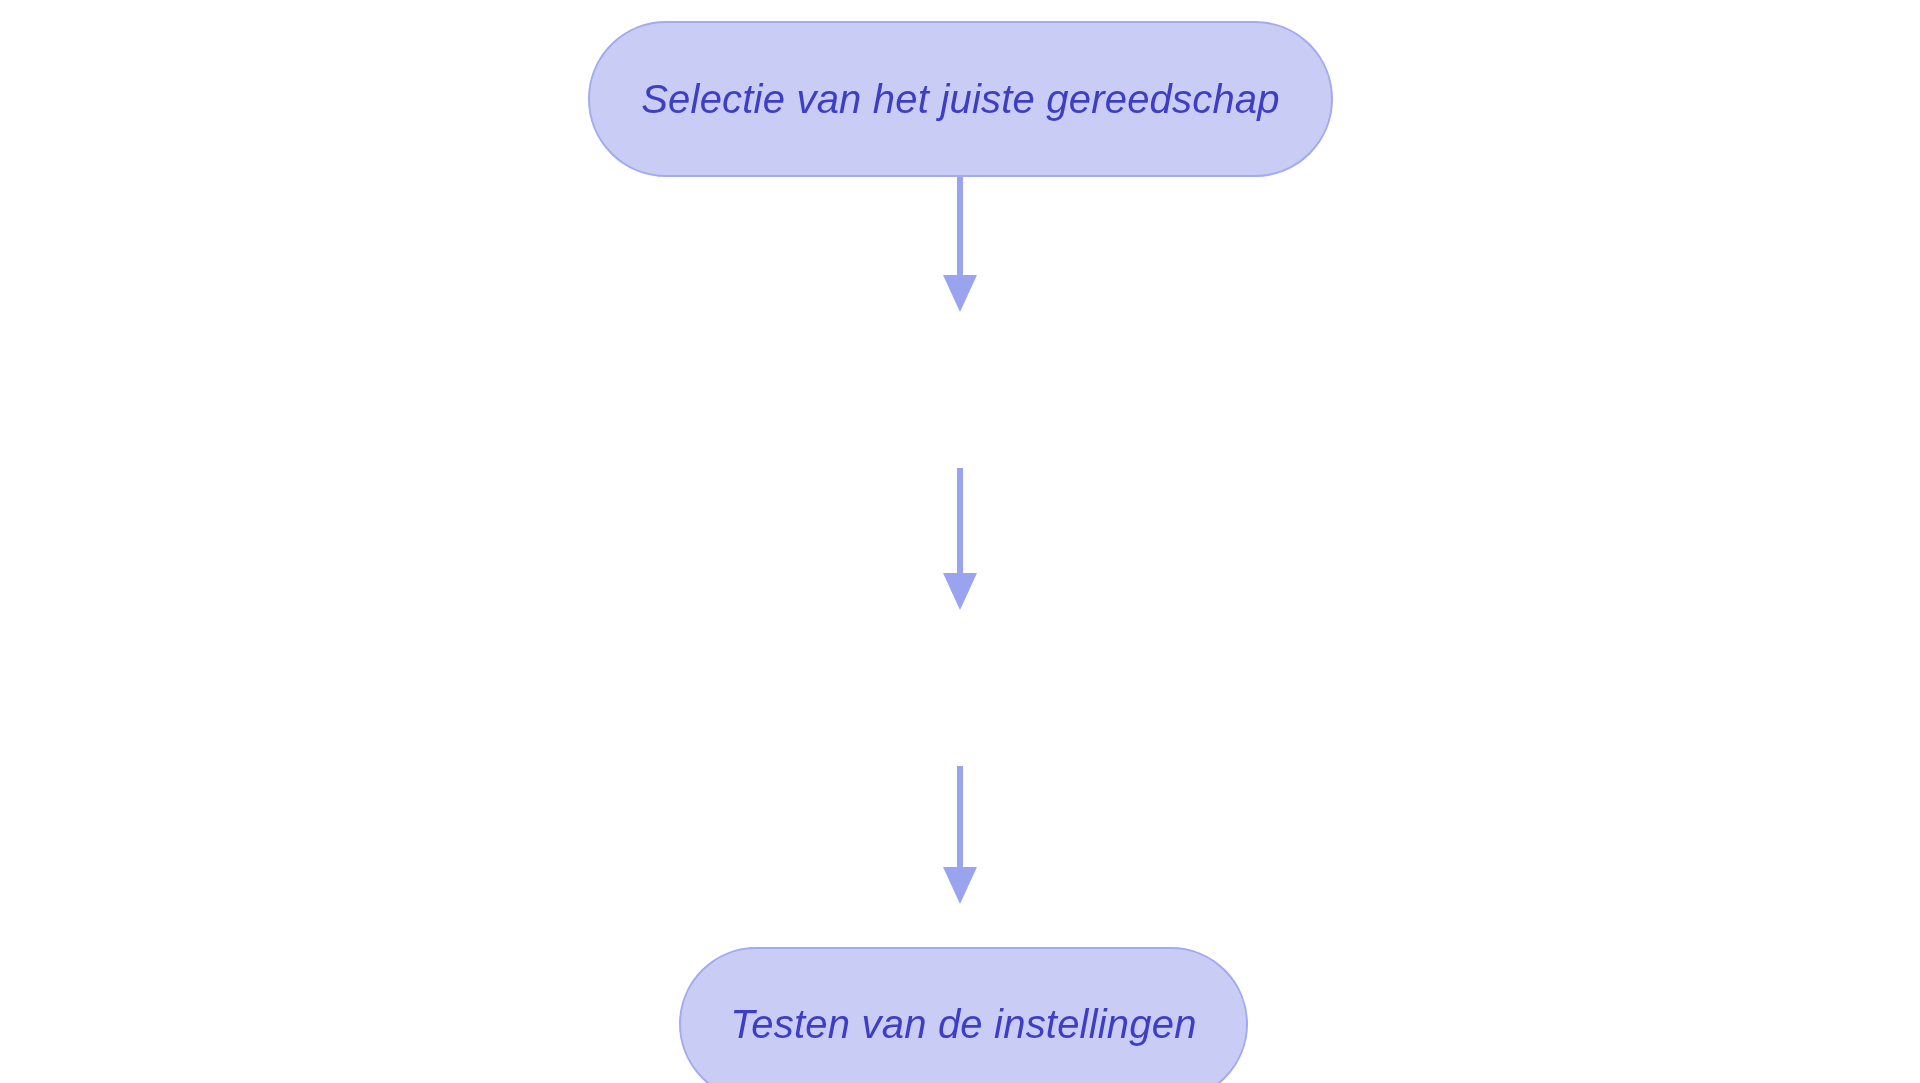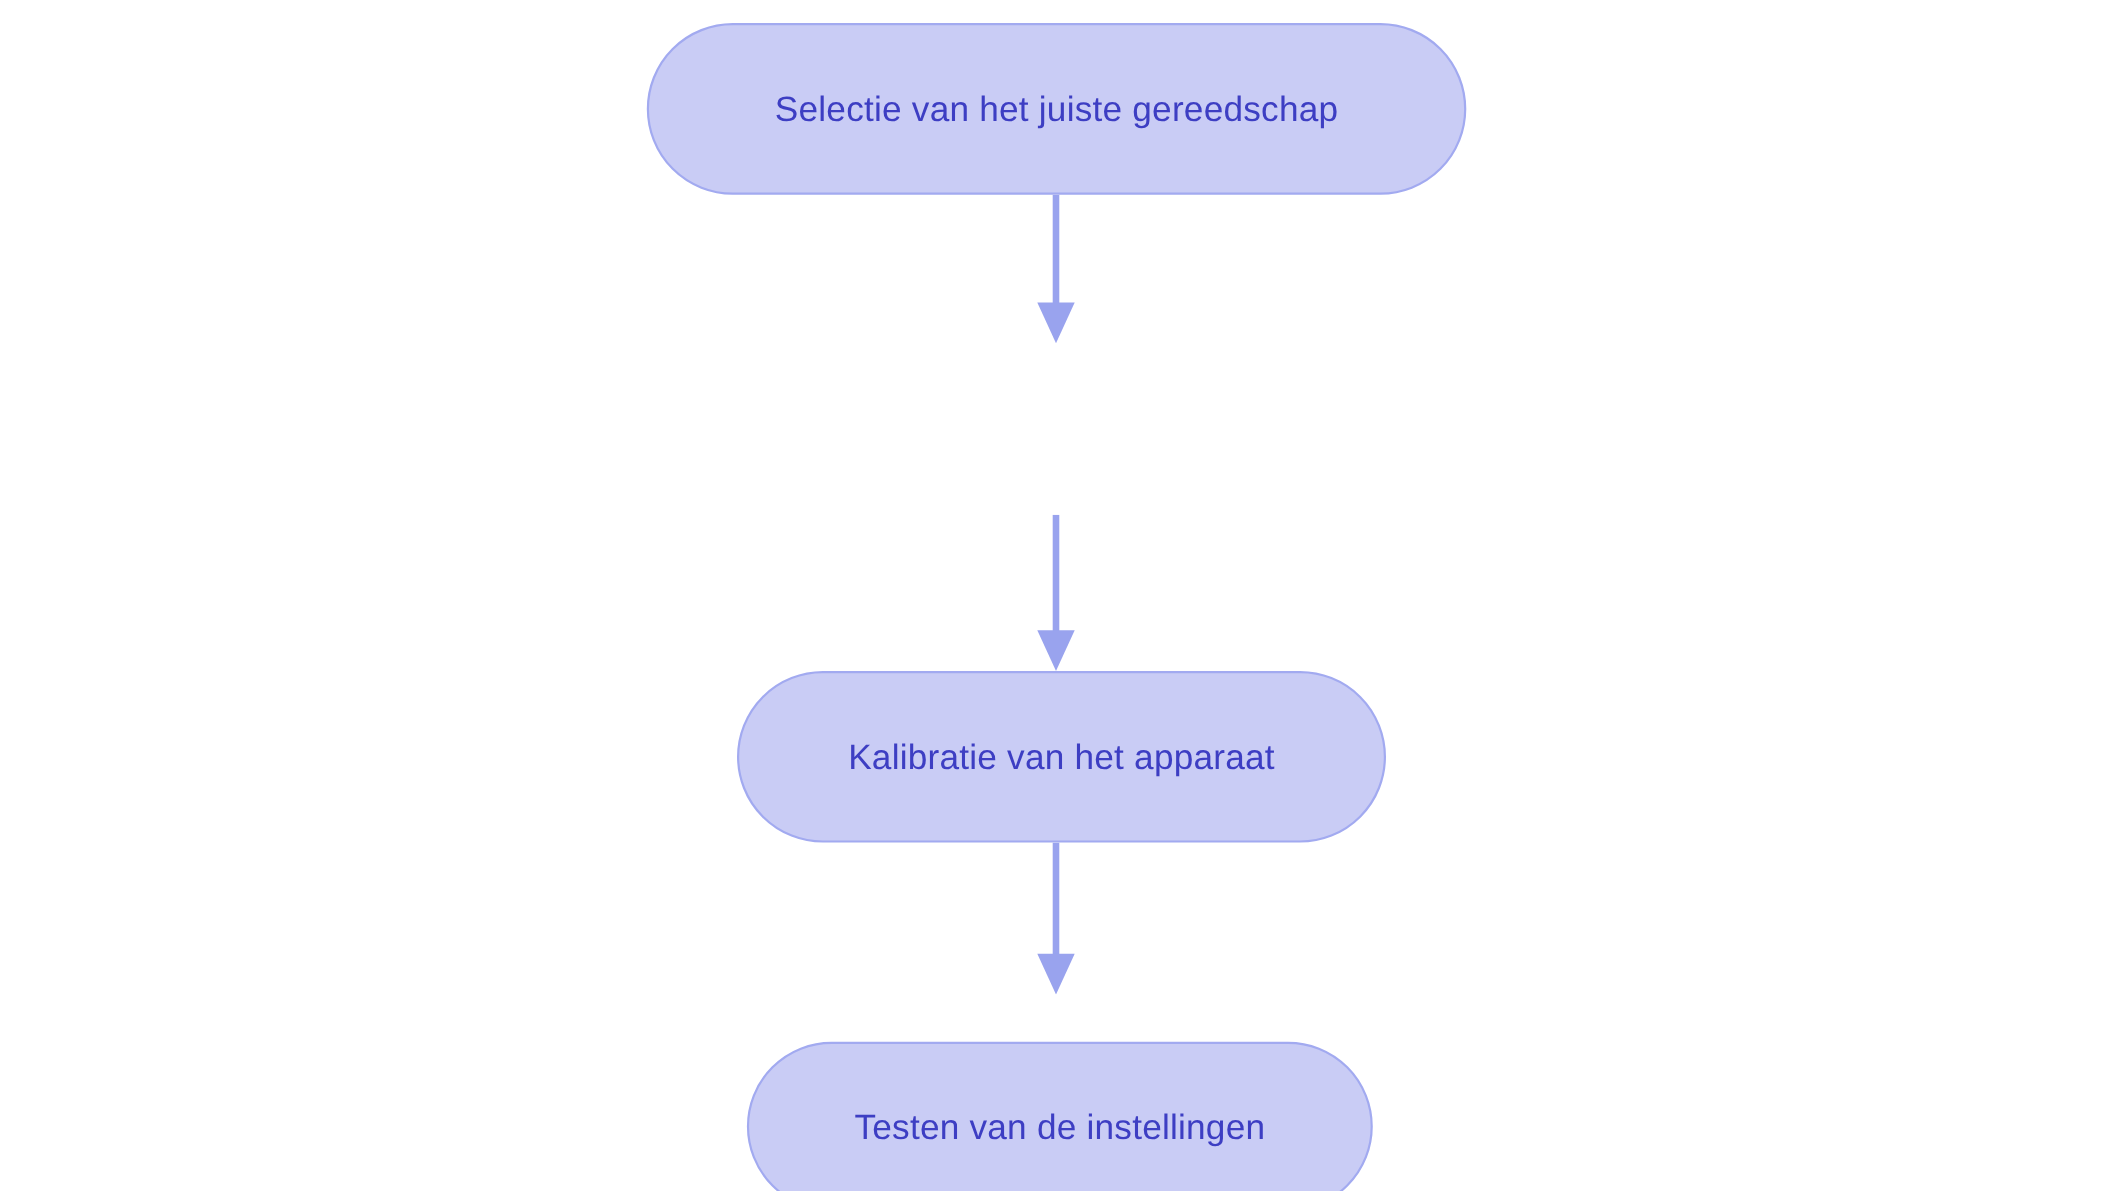--- a/index.html
+++ b/index.html
@@ -27,25 +27,26 @@
     position: absolute;
     display: flex;
     align-items: center;
     justify-content: center;
     background: var(--node-fill);
     border: 2px solid var(--node-border);
     border-radius: 78px;
   }
   .node-label {
     color: var(--node-text);
-    font-size: 32px;
+    font-size: 40px;
     font-weight: 400;
     letter-spacing: 0.2px;
     white-space: nowrap;
     text-align: center;
+    font-style: italic;
   }
   .n1 { left: 588px; top: 21px;  width: 745px; height: 156px; }
   .n2 { left: 618px; top: 312px; width: 692px; height: 156px; }
   .n3 { left: 670px; top: 610px; width: 590px; height: 156px; }
   .n4 { left: 679px; top: 947px; width: 569px; height: 154px; }
   .arrow {
     position: absolute;
     left: 940px;
     width: 40px;
     display: block;
@@ -74,23 +75,20 @@
     <line x1="20" y1="0" x2="20" y2="100"></line>
     <polygon points="3,98 37,98 20,135"></polygon>
   </svg>
 
 
   <svg class="arrow a2" viewBox="0 0 40 142" preserveAspectRatio="none">
     <line x1="20" y1="0" x2="20" y2="107"></line>
     <polygon points="3,105 37,105 20,142"></polygon>
   </svg>
 
-  <div class="node n3">
-    <span class="node-label">Kalibratie van het apparaat</span>
-  </div>
 
   <svg class="arrow a3" viewBox="0 0 40 138" preserveAspectRatio="none">
     <line x1="20" y1="0" x2="20" y2="103"></line>
     <polygon points="3,101 37,101 20,138"></polygon>
   </svg>
 
   <div class="node n4">
     <span class="node-label">Testen van de instellingen</span>
   </div>
 

